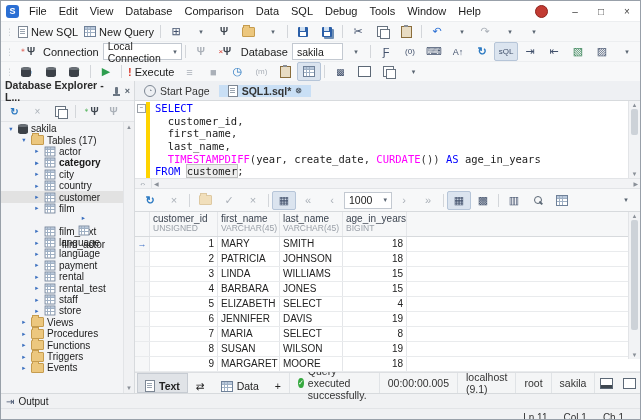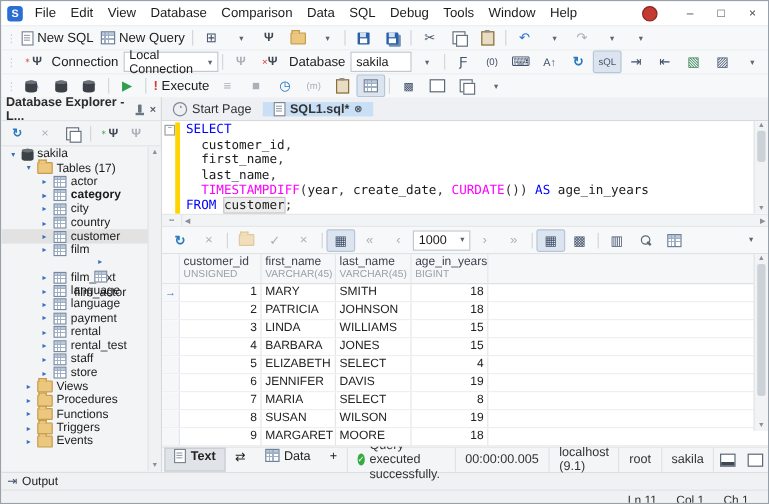--- a/index.html
+++ b/index.html
@@ -83,21 +83,21 @@
   .gcol-gutter{width:14px;flex:none;border-right:1px solid #e4e6e9;background:#f6f7f8;display:flex;align-items:center;justify-content:center;color:#3f72c8;font-size:9px}
   .gc0{width:68px}.gc1{width:62px}.gc2{width:63px}.gc3{width:64px}
   .ghead .name{color:#3c4450;line-height:11px}
   .ghead .type{color:#9aa0a8;font-size:8.5px;line-height:9px}
   .grow-r{display:flex;height:14px;border-bottom:1px solid #e9ebed;background:#fff}
   .grow-r .gcell{display:flex;align-items:center}
   .num{justify-content:flex-end}
   .recnav{height:13px;background:#f4f5f6;border-top:1px solid #dddfe2;display:flex;align-items:center;font-size:9px;color:#444;gap:4px;padding:0 3px}
   .recnav .nv{color:#5c6876;font-size:8px}
   .res-tabs{height:20px;background:#f4f5f6;border-top:1px solid #dddfe2;display:flex;align-items:center;padding:0 2px;font-size:10.5px}
-  .rtab{height:18px;display:flex;align-items:flex-start;gap:4px;padding:0 7px;color:#222;border:1px solid transparent}
+  .rtab{height:18px;display:flex;align-items:flex-end;gap:4px;padding:0 7px;color:#222;border:1px solid transparent}
   .rtab.pressed{background:#e0e3e7;border-color:#c6cbd2;font-weight:bold}
   .statusgrp{margin-left:auto;display:flex;align-items:center;height:100%}
   .statseg{display:flex;align-items:center;gap:4px;padding:0 8px;height:100%;border-left:1px solid #e0e3e6;color:#333}
   .okdot{width:10px;height:10px;border-radius:50%;background:#36a93f;color:#fff;font-size:7px;display:flex;align-items:center;justify-content:center}
   
   .outputbar{height:14px;background:#f0f1f3;border-top:1px solid #d7dadd;display:flex;align-items:center;padding-left:5px;font-size:10px;gap:4px;color:#222}
   .statusbar{height:17px;background:#f0f1f3;border-top:1px solid #e2e4e7;display:flex;align-items:center;justify-content:flex-end;gap:16px;padding-right:16px;font-size:10px;color:#333}
 </style>
 </head>
 <body>

